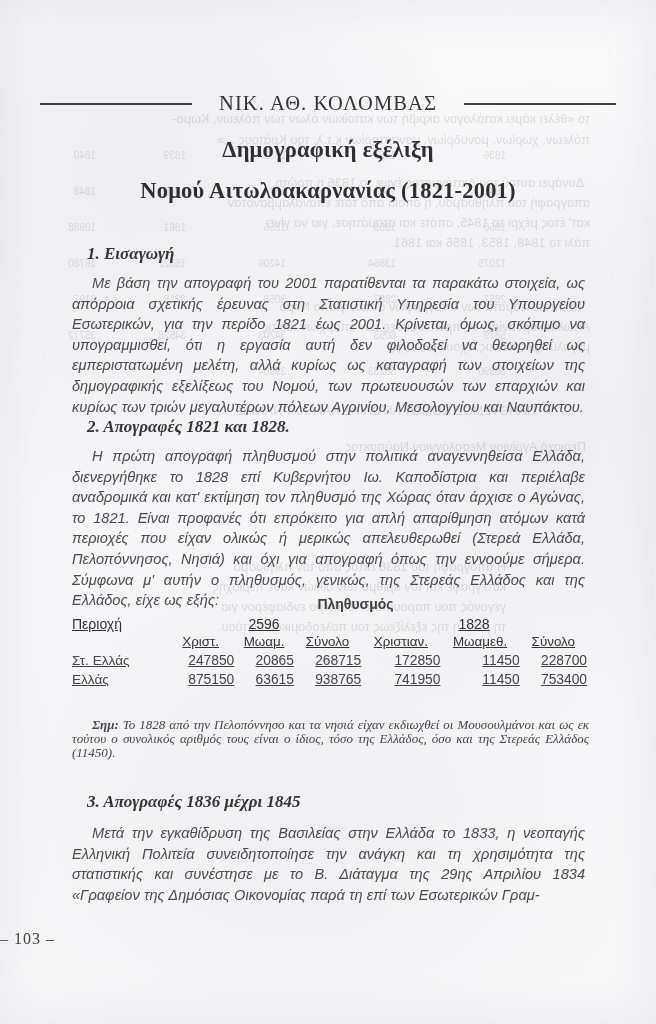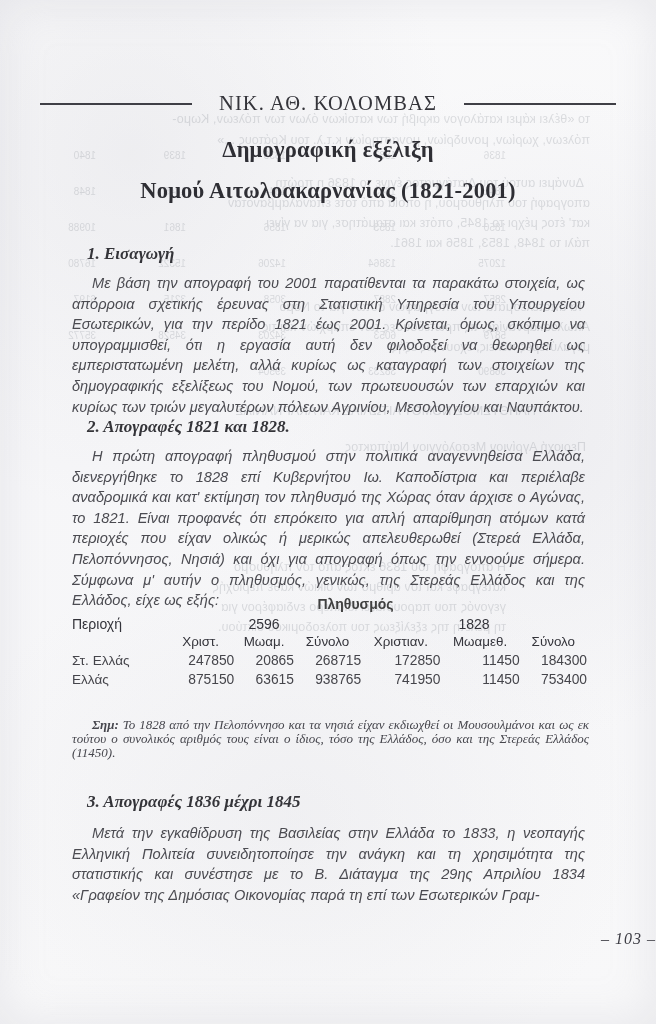--- a/index.html
+++ b/index.html
@@ -151,20 +151,21 @@
     margin-bottom: 3px;
   }
   table.census {
     border-collapse: collapse;
     width: 100%;
   }
   table.census th, table.census td {
     padding: 1px 0;
     font-weight: normal;
     white-space: nowrap;
+    text-decoration: underline;
   }
   .cl-region { text-align: left; width: 95px; }
   .cl-num    { text-align: right; }
   th.grp {
     font-weight: bold;
     font-size: 14px;
     color: #33333a;
     text-align: center;
     padding-bottom: 2px;
   }
@@ -196,23 +197,22 @@
     color: #46464d;
     text-indent: 20px;
   }
   .note b { font-weight: bold; font-style: italic; }
 
   .folio {
     position: absolute;
     left: 0;
     right: 0;
     top: 930px;
-    text-align: right;
-    font-family: "Liberation Serif", serif;
-    font-style: italic;
+    text-align: left;
+    font-family: "Liberation Serif", serif;
     font-size: 16px;
     color: #3c3c43;
     letter-spacing: 1px;
   }
 </style>
 </head>
 <body>
 
 <div id="page">
 
@@ -312,21 +312,21 @@
           </tr>
         </thead>
         <tbody>
           <tr class="datarow">
             <td class="cl-region">Στ. Ελλάς</td>
             <td class="cl-num val">247850</td>
             <td class="cl-num val">20865</td>
             <td class="cl-num val">268715</td>
             <td class="cl-num val">172850</td>
             <td class="cl-num val">11450</td>
-            <td class="cl-num val">184300</td>
+            <td class="cl-num val">228700</td>
           </tr>
           <tr class="datarow">
             <td class="cl-region">Ελλάς</td>
             <td class="cl-num val">875150</td>
             <td class="cl-num val">63615</td>
             <td class="cl-num val">938765</td>
             <td class="cl-num val">741950</td>
             <td class="cl-num val">11450</td>
             <td class="cl-num val">753400</td>
           </tr>

